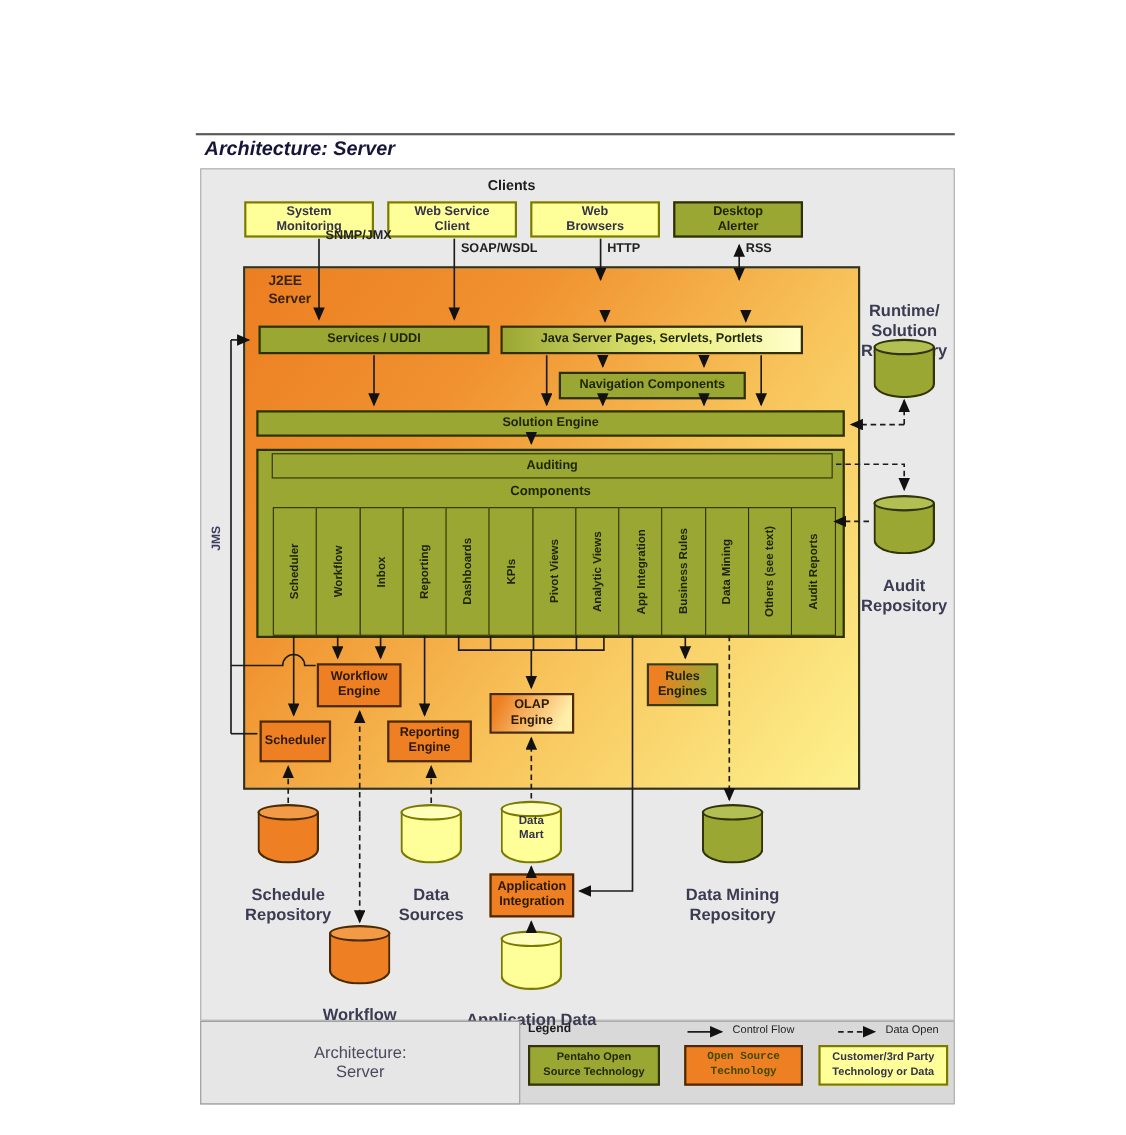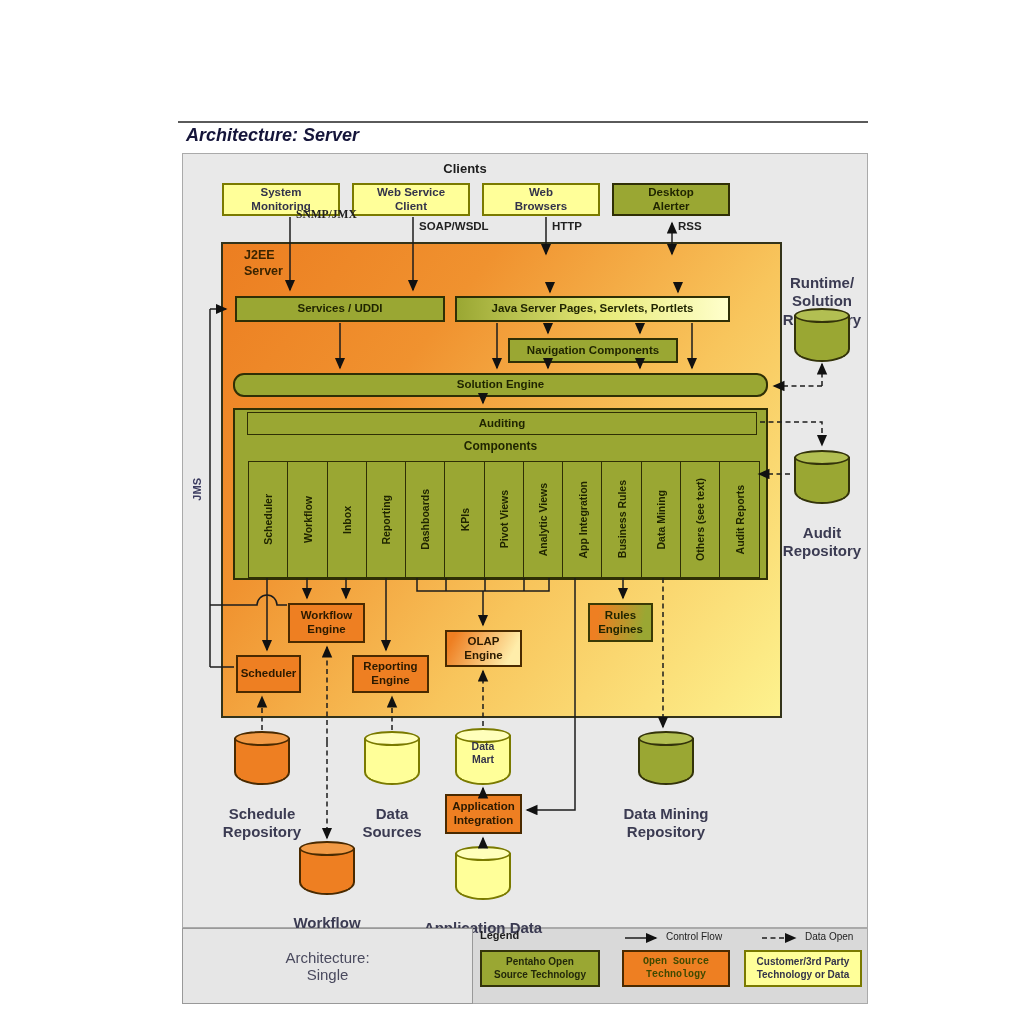--- a/index.html
+++ b/index.html
@@ -70,34 +70,34 @@
 
   <div class="abs heading" style="left:415px;top:161px;width:100px;">Clients</div>
   <div class="abs bx bx-yellow pre" style="left:222px;top:183px;width:118px;height:33px;">System
 Monitoring</div>
   <div class="abs bx bx-yellow pre" style="left:352px;top:183px;width:118px;height:33px;">Web Service
 Client</div>
   <div class="abs bx bx-yellow pre" style="left:482px;top:183px;width:118px;height:33px;">Web
 Browsers</div>
   <div class="abs bx bx-green pre" style="left:612px;top:183px;width:118px;height:33px;">Desktop
 Alerter</div>
-  <div class="abs proto" style="left:296px;top:208px;font-family:Liberation Serif, serif;">SNMP/JMX</div>
+  <div class="abs proto" style="left:296px;top:208px;">SNMP/JMX</div>
   <div class="abs proto" style="left:419px;top:220px;">SOAP/WSDL</div>
   <div class="abs proto" style="left:552px;top:220px;">HTTP</div>
   <div class="abs proto" style="left:678px;top:220px;">RSS</div>
 
   <div class="abs" id="server-box"></div>
   <div class="abs pre" id="j2ee-label">J2EE
 Server</div>
   <div class="abs" id="jms-label">JMS</div>
 
   <div class="abs bx bx-green" style="left:235px;top:296px;width:210px;height:26px;">Services / UDDI</div>
   <div class="abs bx bx-jsp" style="left:455px;top:296px;width:275px;height:26px;">Java Server Pages, Servlets, Portlets</div>
   <div class="abs bx bx-green" style="left:508px;top:338px;width:170px;height:25px;">Navigation Components</div>
-  <div class="abs bx bx-green" style="left:233px;top:373px;width:535px;height:24px;border-radius:11px;">Solution Engine</div>
+  <div class="abs bx bx-green" style="left:233px;top:373px;width:535px;height:24px;">Solution Engine</div>
 
   <div class="abs bx-green" style="left:233px;top:408px;width:535px;height:172px;border-width:2px;border-style:solid;box-sizing:border-box;"></div>
   <div class="abs bx bx-green" style="left:247px;top:412px;width:510px;height:23px;border-width:1.5px;">Auditing</div>
   <div class="abs" style="left:233px;top:439px;width:535px;text-align:center;font-size:12px;font-weight:700;color:#1f2400;">Components</div>
   <div class="abs" id="columns-row">
     <div class="col">
         <span>Scheduler</span>
       </div>
     <div class="col">
         <span>Workflow</span>
@@ -193,21 +193,21 @@
     </div>
   <div class="abs repo-label pre" style="left:277px;top:898px;width:100px;">Workflow
 Repository</div>
   <div class="cyl cyl-yellow" style="left:455px;top:846px;width:56px;height:54px;">
       <div class="body"></div>
       <div class="cap"></div>
     </div>
   <div class="abs repo-label" style="left:418px;top:903px;width:130px;">Application Data</div>
 
   <div class="abs pre" id="footer-left">Architecture:
-Single</div>
+Server</div>
   <div class="abs" id="legend-label">Legend</div>
   <div class="abs flow-label" style="left:666px;top:931px;">Control Flow</div>
   <div class="abs flow-label" style="left:805px;top:931px;">Data Open</div>
   <div class="abs bx legend-key lk-green pre" style="left:480px;top:950px;width:120px;height:37px;">Pentaho Open
 Source Technology</div>
   <div class="abs bx legend-key lk-orange pre" style="left:622px;top:950px;width:108px;height:37px;font-family:Liberation Mono, monospace;">Open Source
 Technology</div>
   <div class="abs bx legend-key lk-yellow pre" style="left:744px;top:950px;width:118px;height:37px;">Customer/3rd Party
 Technology or Data</div>
 

